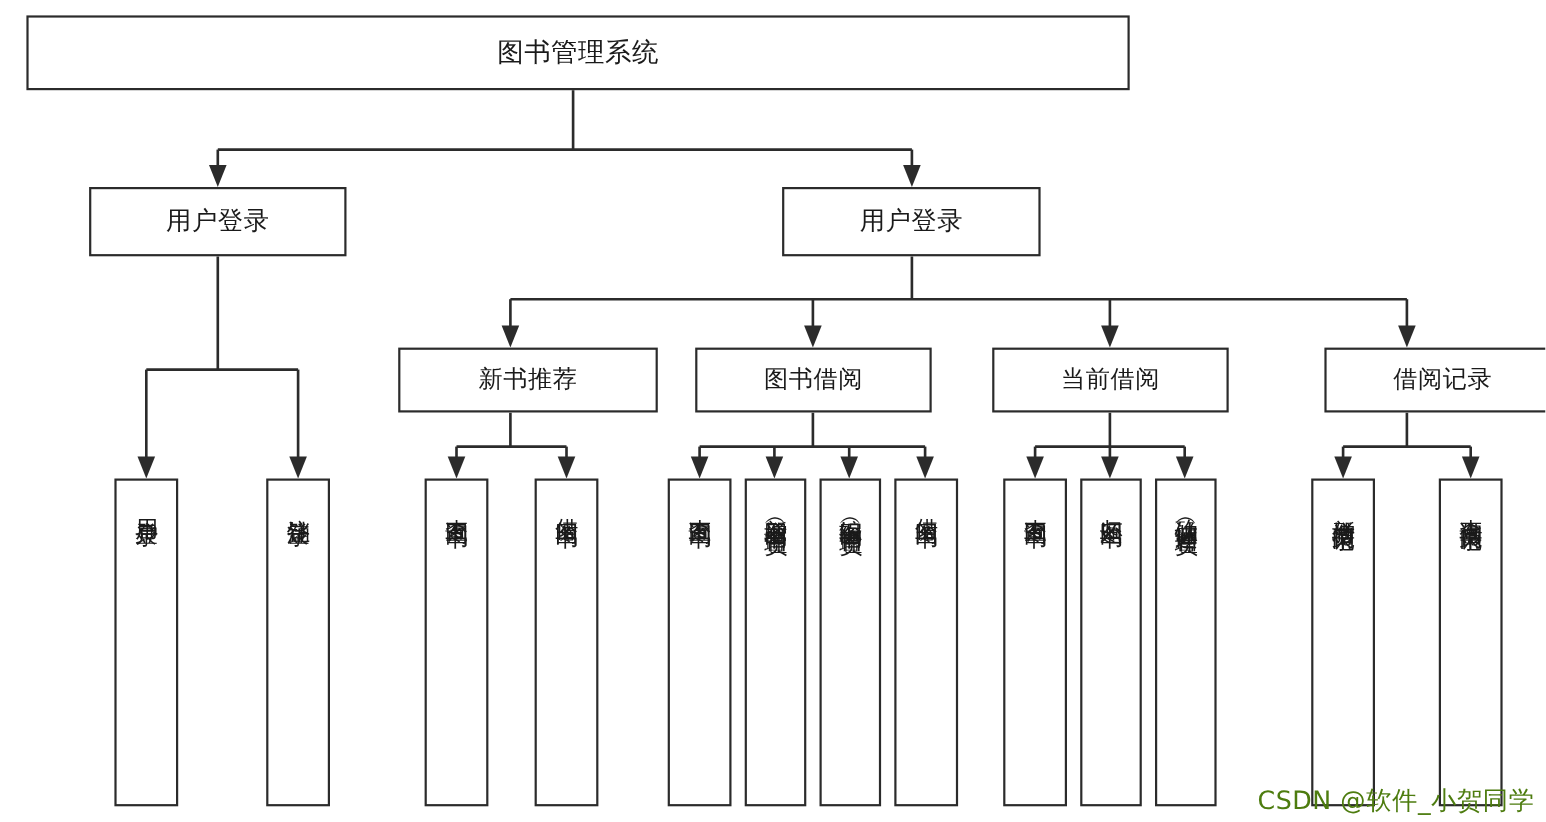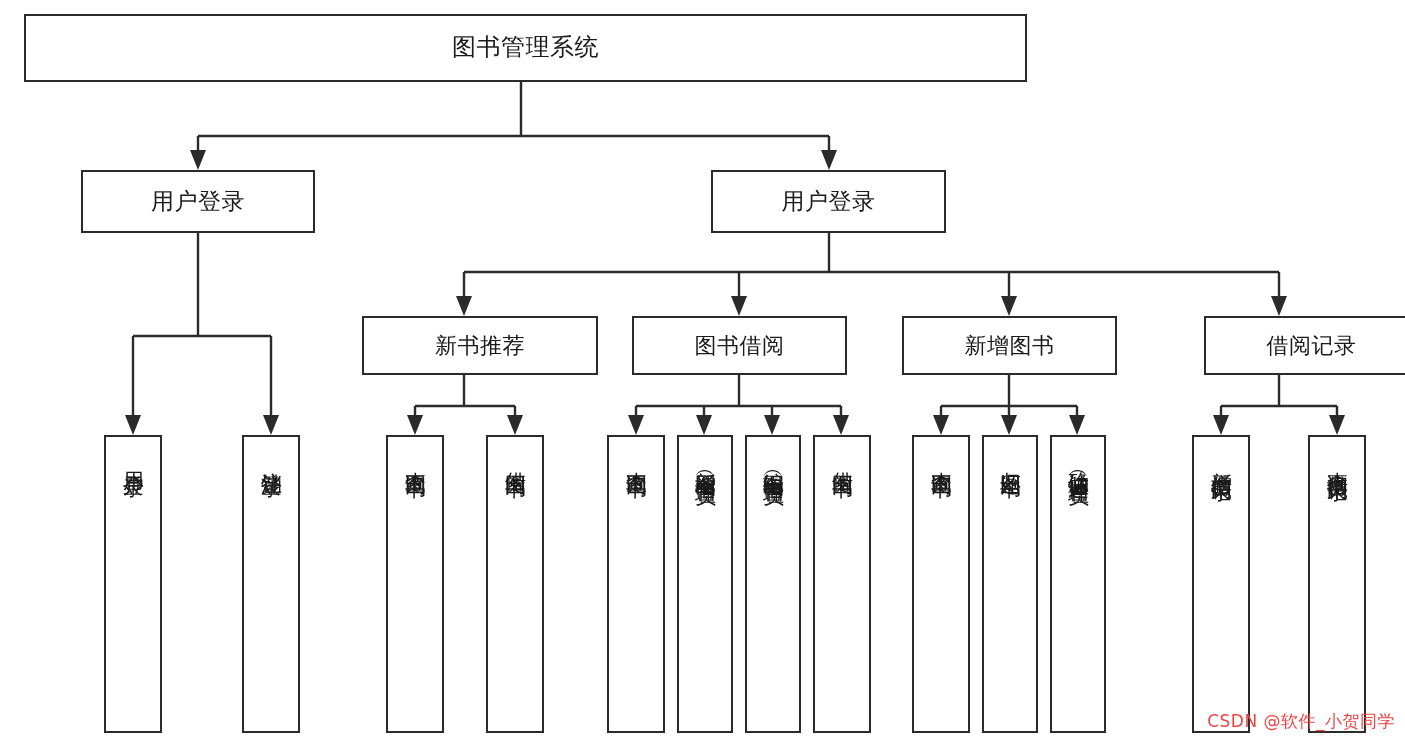--- a/index.html
+++ b/index.html
@@ -71,23 +71,23 @@
     fill: none;
   }
   #wires polygon {
     fill: #2b2b2b;
   }
 
   
   #watermark {
     position: absolute;
     right: 10px;
-    bottom: 14px;
-    font-size: 17px;
-    color: #ef4444;
+    bottom: 4px;
+    font-size: 23px;
+    color: #4d7c0f;
     letter-spacing: 0.5px;
     white-space: nowrap;
     font-family: "DejaVu Sans", "Liberation Sans", sans-serif;
   }
 </style>
 </head>
 <body>
 
 <div id="canvas">
 
@@ -167,21 +167,21 @@
 
   <div class="node level3" style="left:362px; top:316px; width:236px; height:59px;">
     <span class="node-label">新书推荐</span>
   </div>
 
   <div class="node level3" style="left:632px; top:316px; width:215px; height:59px;align-items:center;">
     <span class="node-label">图书借阅</span>
   </div>
 
   <div class="node level3" style="left:902px; top:316px; width:215px; height:59px;">
-    <span class="node-label">新增图书</span>
+    <span class="node-label">当前借阅</span>
   </div>
 
   <div class="node level3" style="left:1204px; top:316px; width:215px; height:59px;">
     <span class="node-label">借阅记录</span>
   </div>
 
   <div class="node leaf" style="left:104px; top:435px; width:58px; height:298px;">
     <span class="node-label">用户登录</span>
   </div>
 

